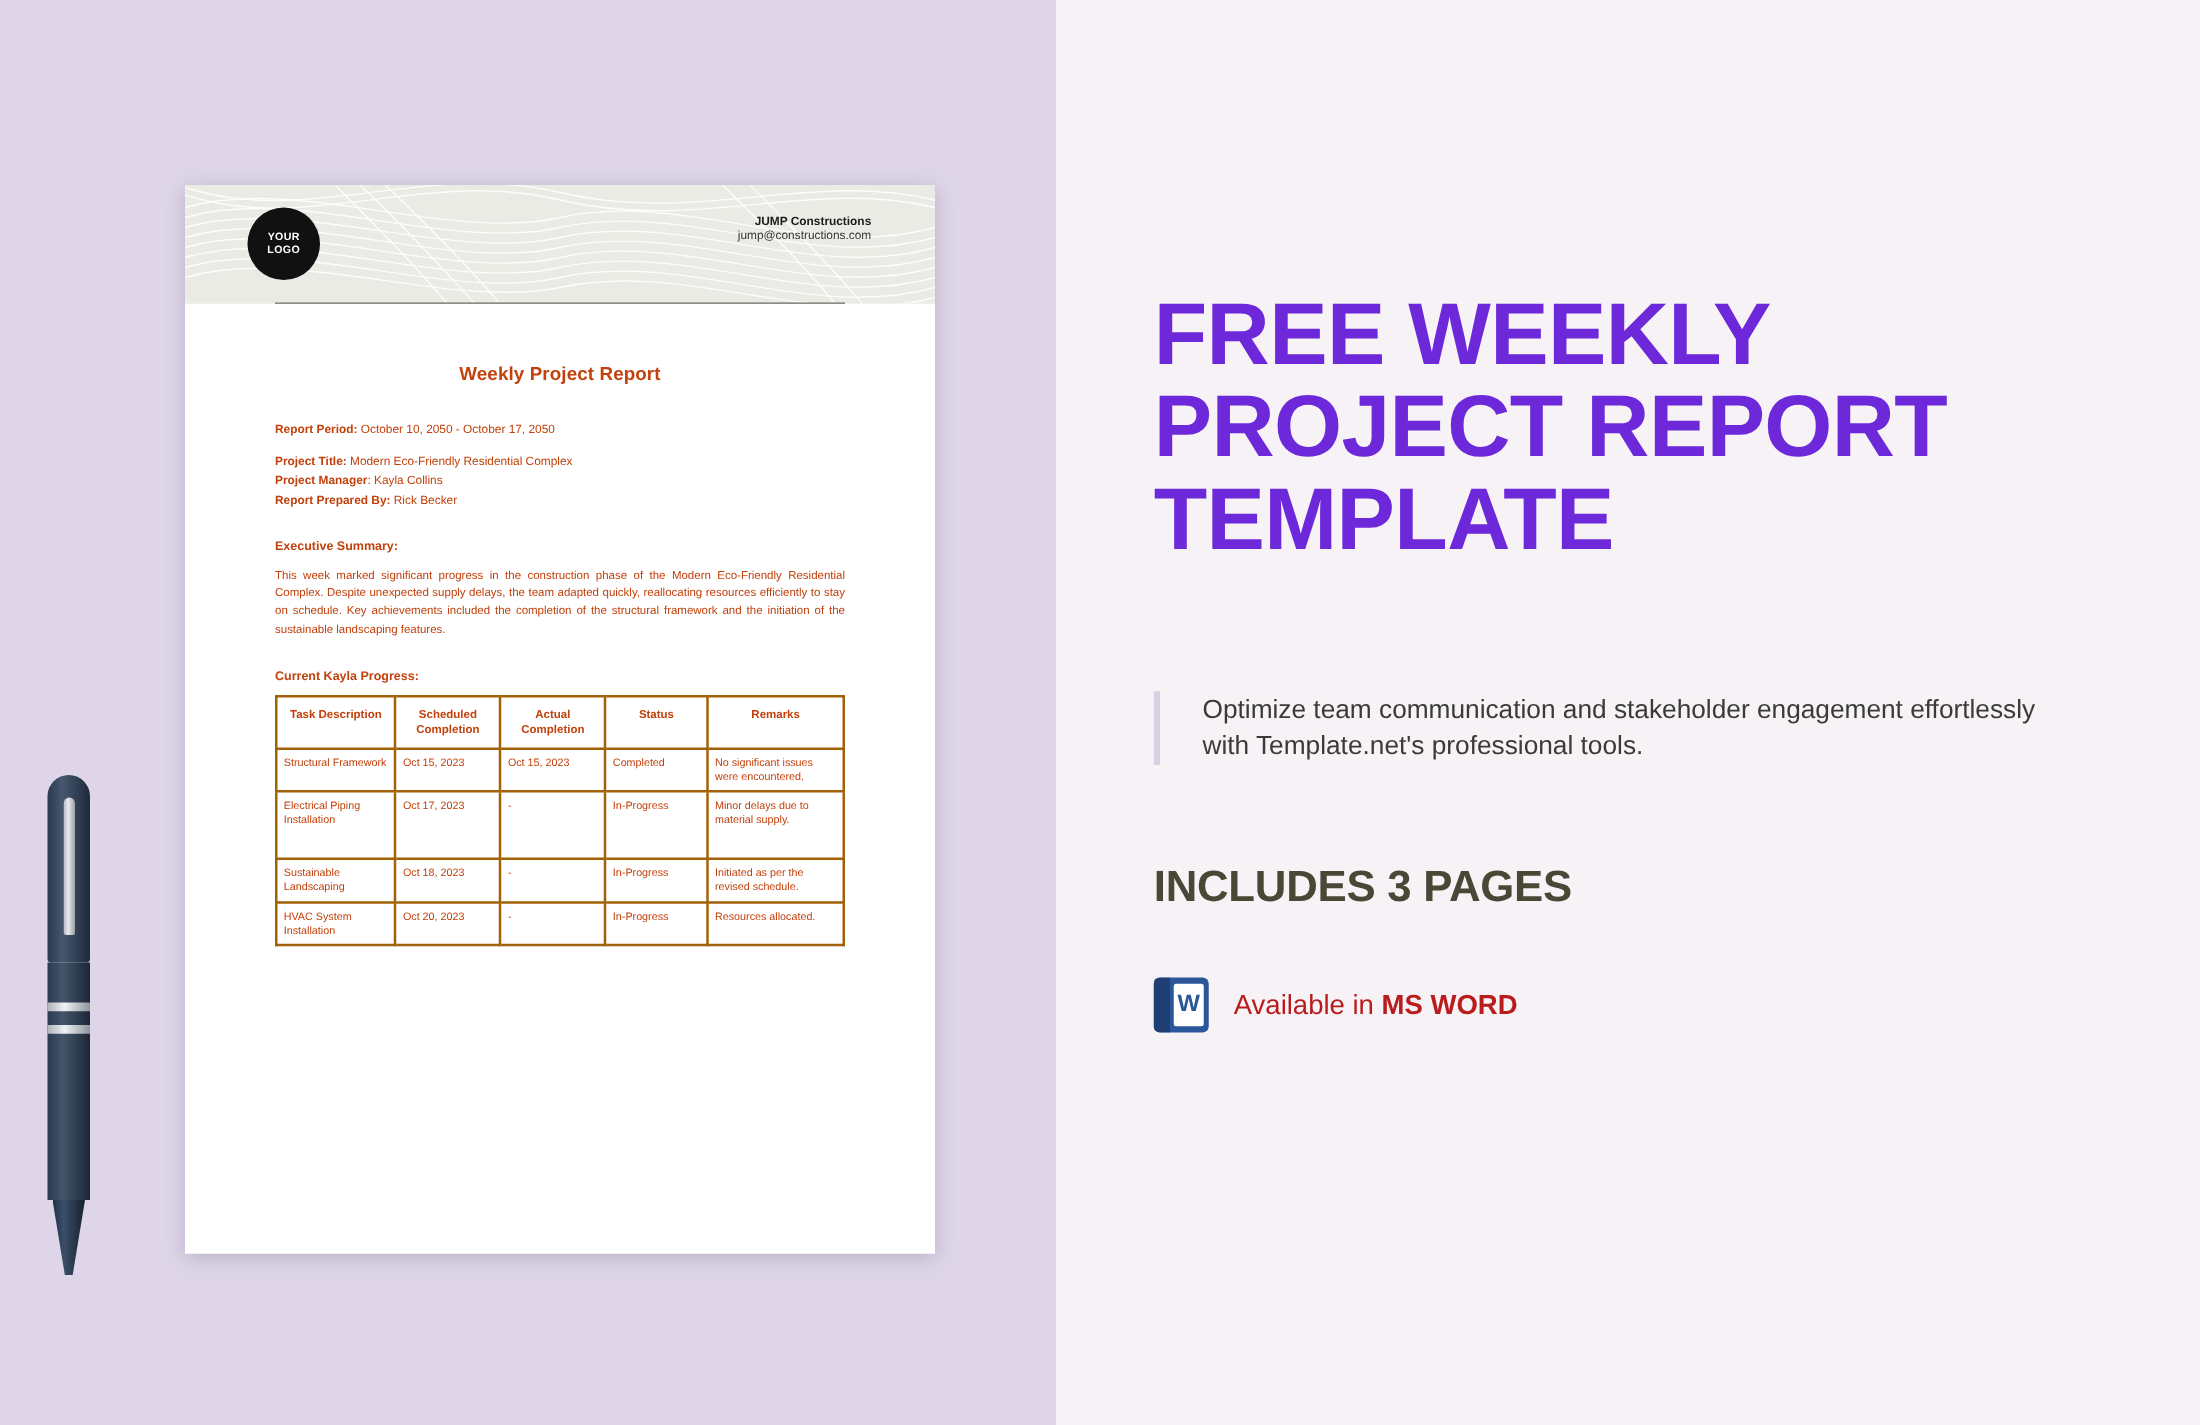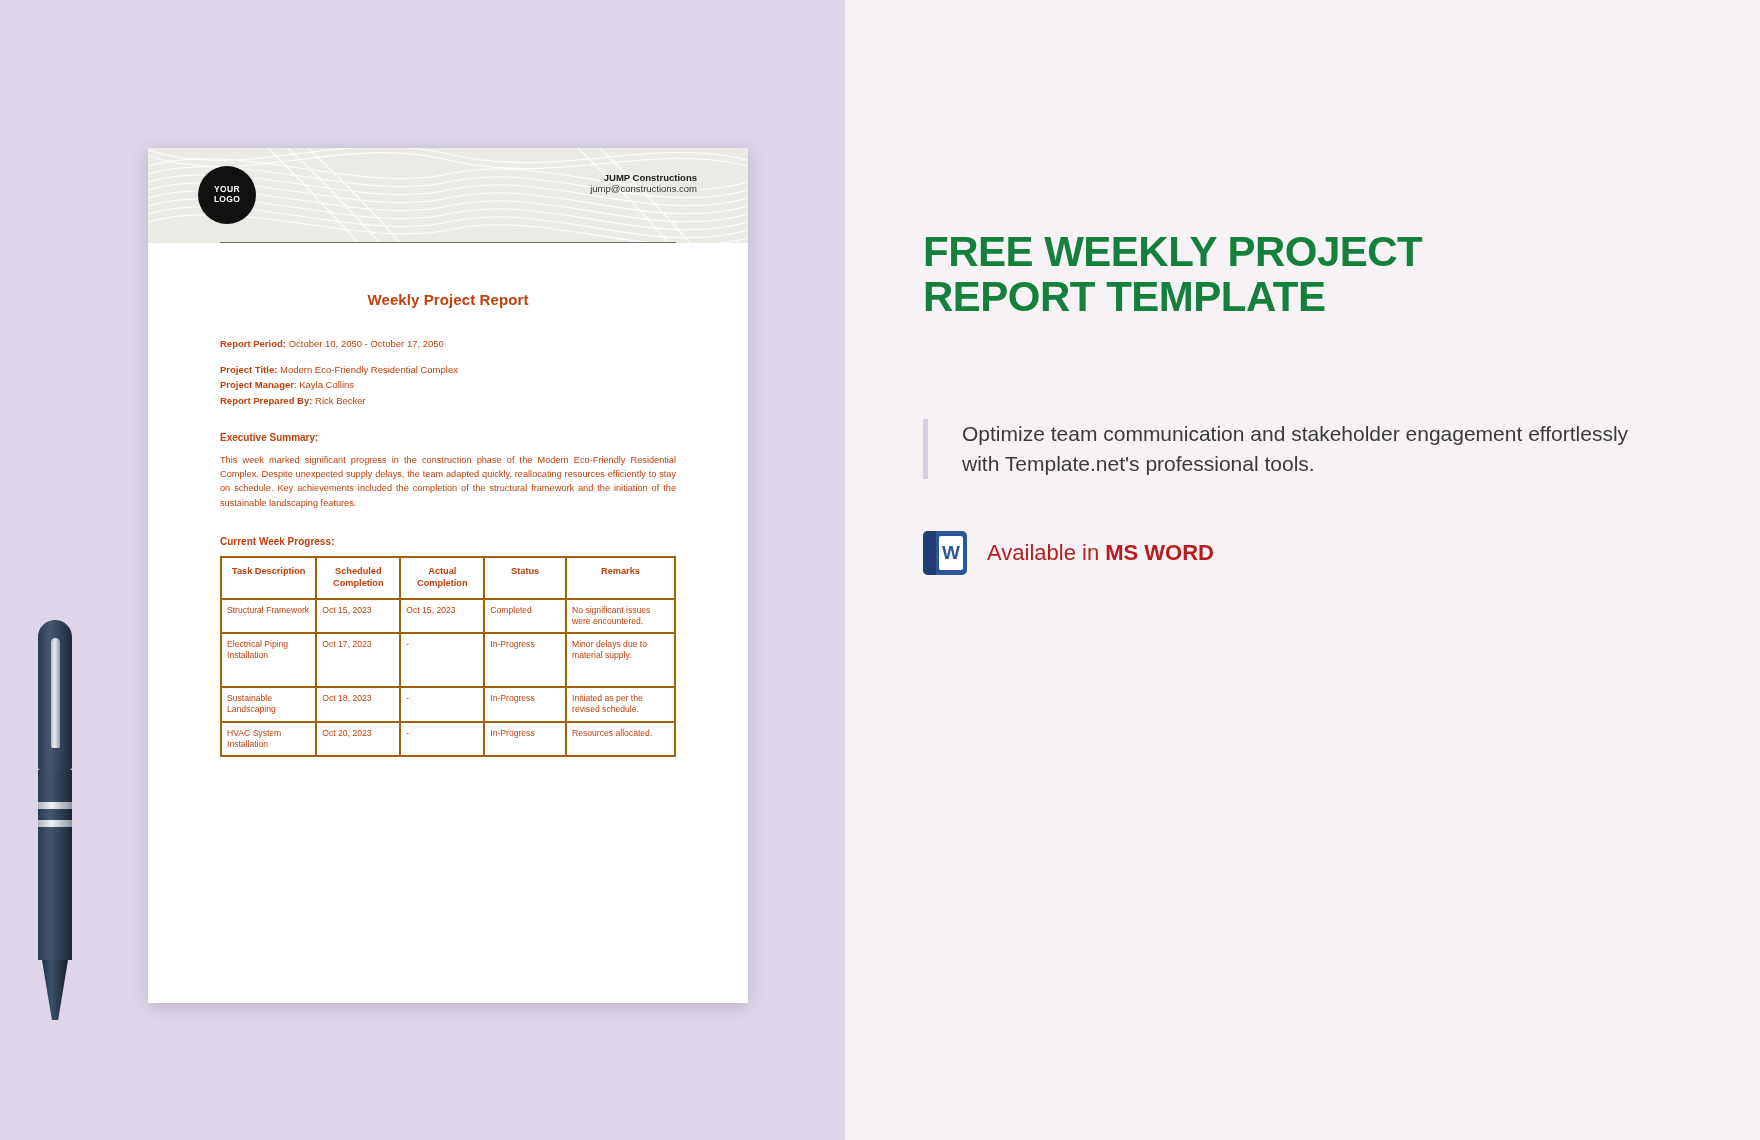--- a/index.html
+++ b/index.html
@@ -124,22 +124,22 @@
   .cell-tall { height: 54px; }
 
   
   .right-panel {
     flex: 1; height: 1140px;
     background: #f6f2f6;
     padding: 230px 70px 0 78px;
     position: relative;
   }
   .headline {
-    font-size: 42px; line-height: 1.06; font-weight: bold;
-    color: #15803d; letter-spacing: -0.5px;
+    font-size: 70px; line-height: 1.06; font-weight: bold;
+    color: #6d28d9; letter-spacing: -0.5px;
     text-transform: uppercase;
     max-width: 680px;
   }
   .sub-wrap {
     display: flex; margin-top: 100px; max-width: 740px;
   }
   .sub-bar { width: 5px; background: #d9cfe2; flex: 0 0 5px; }
   .subtitle {
     padding-left: 34px;
     font-size: 21px; line-height: 1.42; color: #3a3a3a;
@@ -239,21 +239,21 @@
         </div>
         <div>
           <b>Report Prepared By:</b>
           <span>Rick Becker</span>
         </div>
       </div>
 
       <div class="section-h">Executive Summary:</div>
       <div class="summary-p">  This week marked significant progress in the construction phase of the Modern Eco-Friendly Residential Complex. Despite unexpected supply delays, the team adapted quickly, reallocating resources efficiently to stay on schedule. Key achievements included the completion of the structural framework and the initiation of the sustainable landscaping features.</div>
 
-      <div class="section-h2">Current Week Progress:</div>
+      <div class="section-h2">Current Kayla Progress:</div>
 
       <table class="progress">
         <thead>
           <tr>
             <th class="col1">Task Description</th>
             <th class="col2">Scheduled Completion</th>
             <th class="col3">Actual Completion</th>
             <th class="col4">Status</th>
             <th class="col5">Remarks</th>
           </tr>
@@ -294,20 +294,21 @@
 </div>
 
 <div class="right-panel">
   <div class="headline">FREE WEEKLY PROJECT REPORT TEMPLATE</div>
 
   <div class="sub-wrap">
     <div class="sub-bar"></div>
     <div class="subtitle">Optimize team communication and stakeholder engagement effortlessly with Template.net's professional tools.</div>
   </div>
 
+  <div class="includes">INCLUDES 3 PAGES</div>
 
   <div class="avail-row">
     <div class="word-icon">
       <div class="panel-l"></div>
       <div class="sheet"></div>
       <div class="wchar">W</div>
     </div>
     <div class="avail-text">
       <span>Available in </span><b>MS WORD</b>
     </div>

